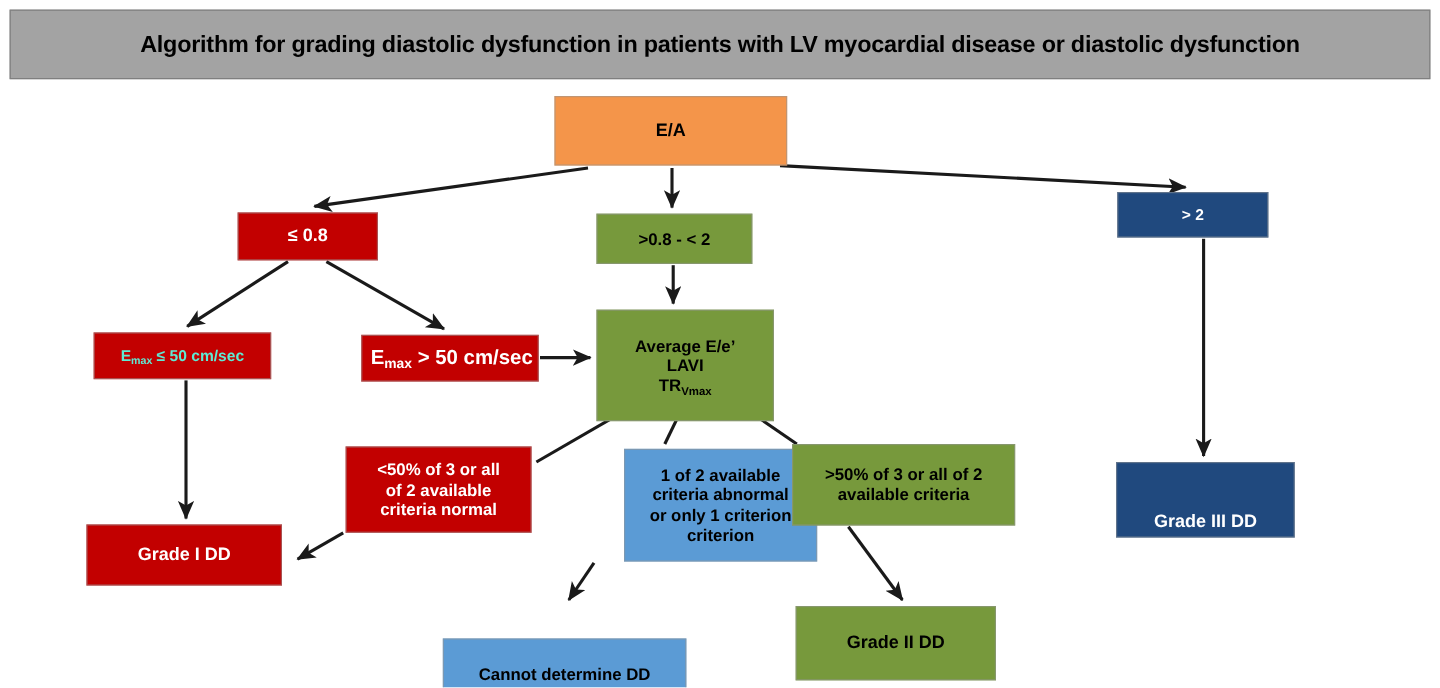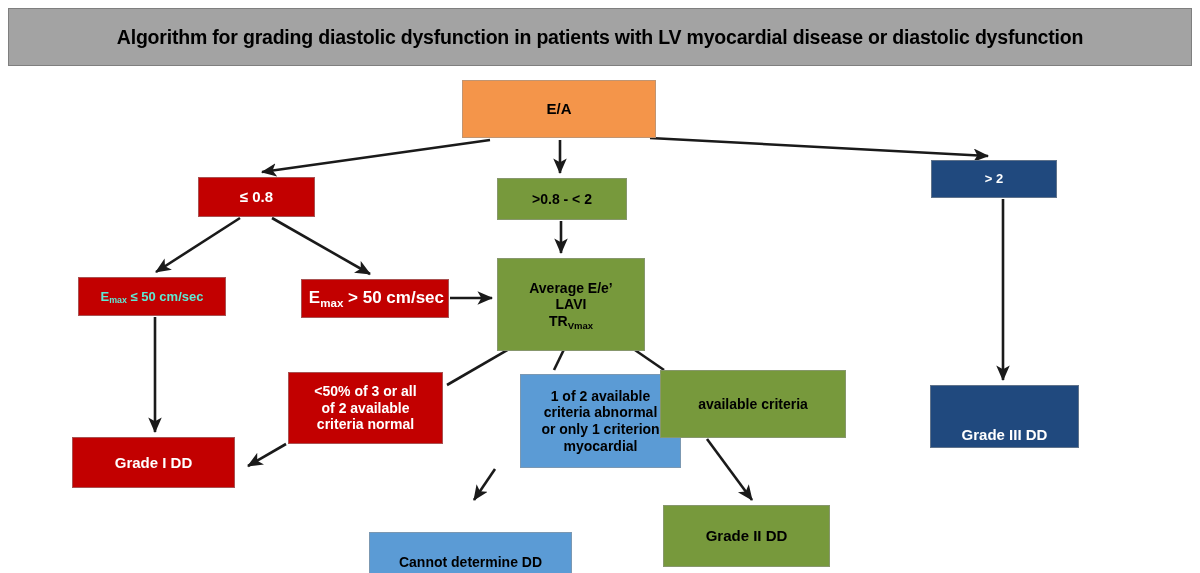--- a/index.html
+++ b/index.html
@@ -143,25 +143,26 @@
           <span class="ln">&lt;50% of 3 or all</span>
           <span class="ln">of 2 available</span>
           <span class="ln">criteria normal</span>
         </div>
       </div>
       <div class="node" style="left: 476px; top: 374px; width: 161px; height: 94px; background: rgb(91, 155, 213); color: rgb(0, 0, 0); font-size: 14px; margin-left: 44px;">
         <div class="lines">
           <span class="ln">1 of 2 available</span>
           <span class="ln">criteria abnormal</span>
           <span class="ln">or only 1 criterion</span>
-          <span class="ln">myocardial</span>
+          <span class="ln">criterion</span>
         </div>
       </div>
       <div class="node" style="left: 660px; top: 370px; width: 186px; height: 68px; background: rgb(119, 153, 60); color: rgb(0, 0, 0); font-size: 14px;">
         <div class="lines">
+          <span class="ln">&gt;50% of 3 or all of 2</span>
           <span class="ln">available criteria</span>
         </div>
       </div>
       <div class="node" style="left: 72px; top: 437px; width: 163px; height: 51px; background: rgb(194, 0, 0); color: rgb(255, 255, 255); font-size: 15px;">
         <div class="lines">
           <span class="ln">Grade I DD</span>
         </div>
       </div>
       <div class="node" style="left: 369px; top: 532px; width: 203px; height: 60px; background: rgb(91, 155, 213); color: rgb(0, 0, 0); font-size: 14px;">
         <div class="lines">

